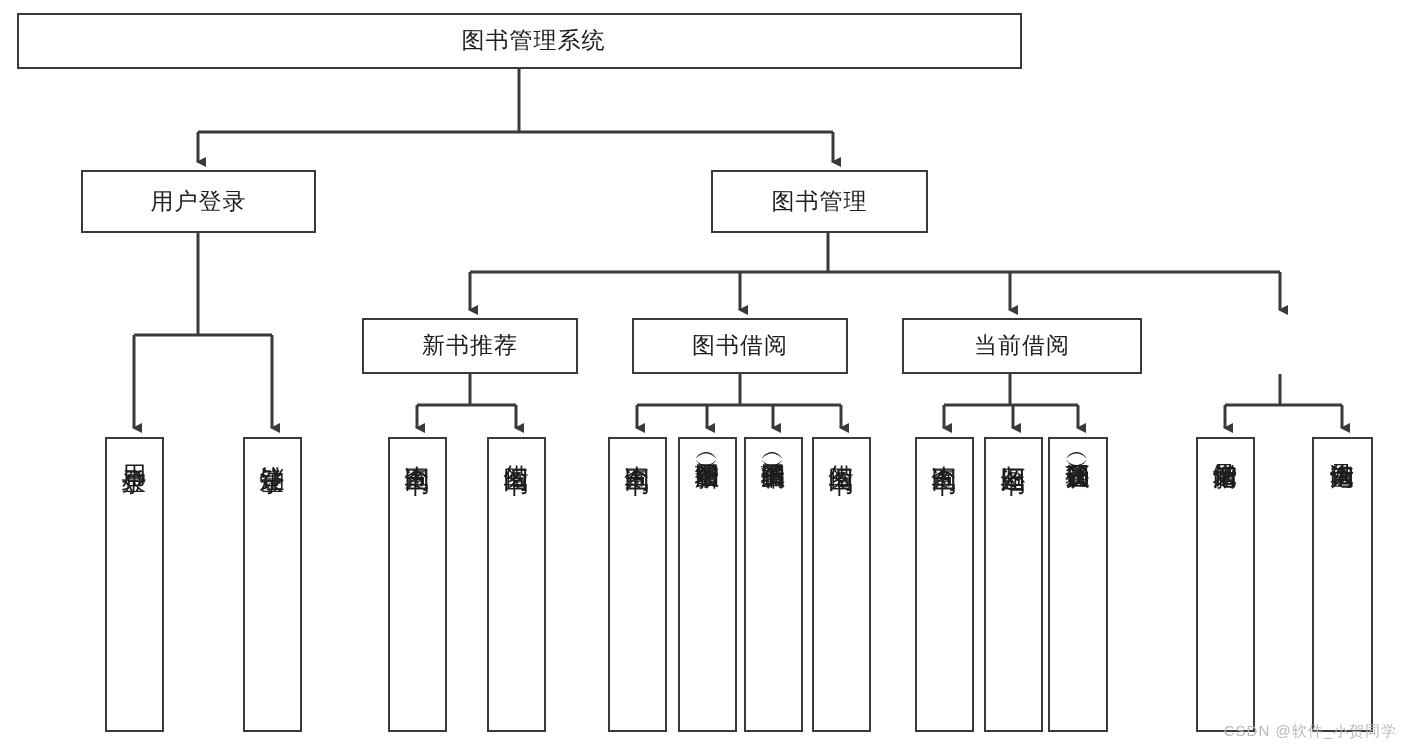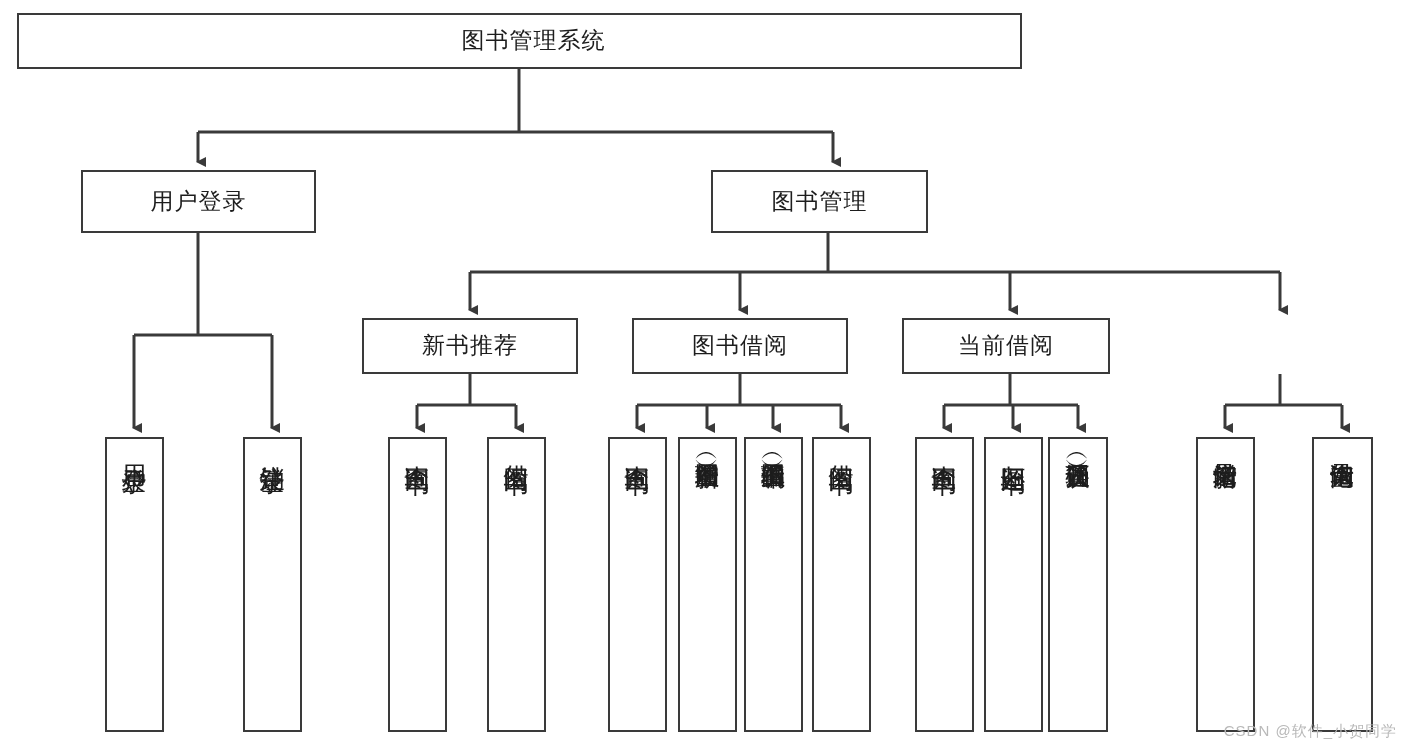--- a/index.html
+++ b/index.html
@@ -142,21 +142,21 @@
   <div class="node horizontal" style="left:711px; top:170px; width:217px; height:63px;">
     <span class="label">图书管理</span>
   </div>
 
   <div class="node horizontal" style="left:362px; top:318px; width:216px; height:56px;">
     <span class="label">新书推荐</span>
   </div>
   <div class="node horizontal" style="left:632px; top:318px; width:216px; height:56px;">
     <span class="label">图书借阅</span>
   </div>
-  <div class="node horizontal" style="left:902px; top:318px; width:208px; height:56px;">
+  <div class="node horizontal" style="left:902px; top:318px; width:240px; height:56px;">
     <span class="label">当前借阅</span>
   </div>
 
   <div class="node leaf" style="left:105px; top:437px; width:59px; height:295px;">
     <span class="label">用户登录</span>
   </div>
   <div class="node leaf" style="left:243px; top:437px; width:59px; height:295px;">
     <span class="label">注销登录</span>
   </div>
 

